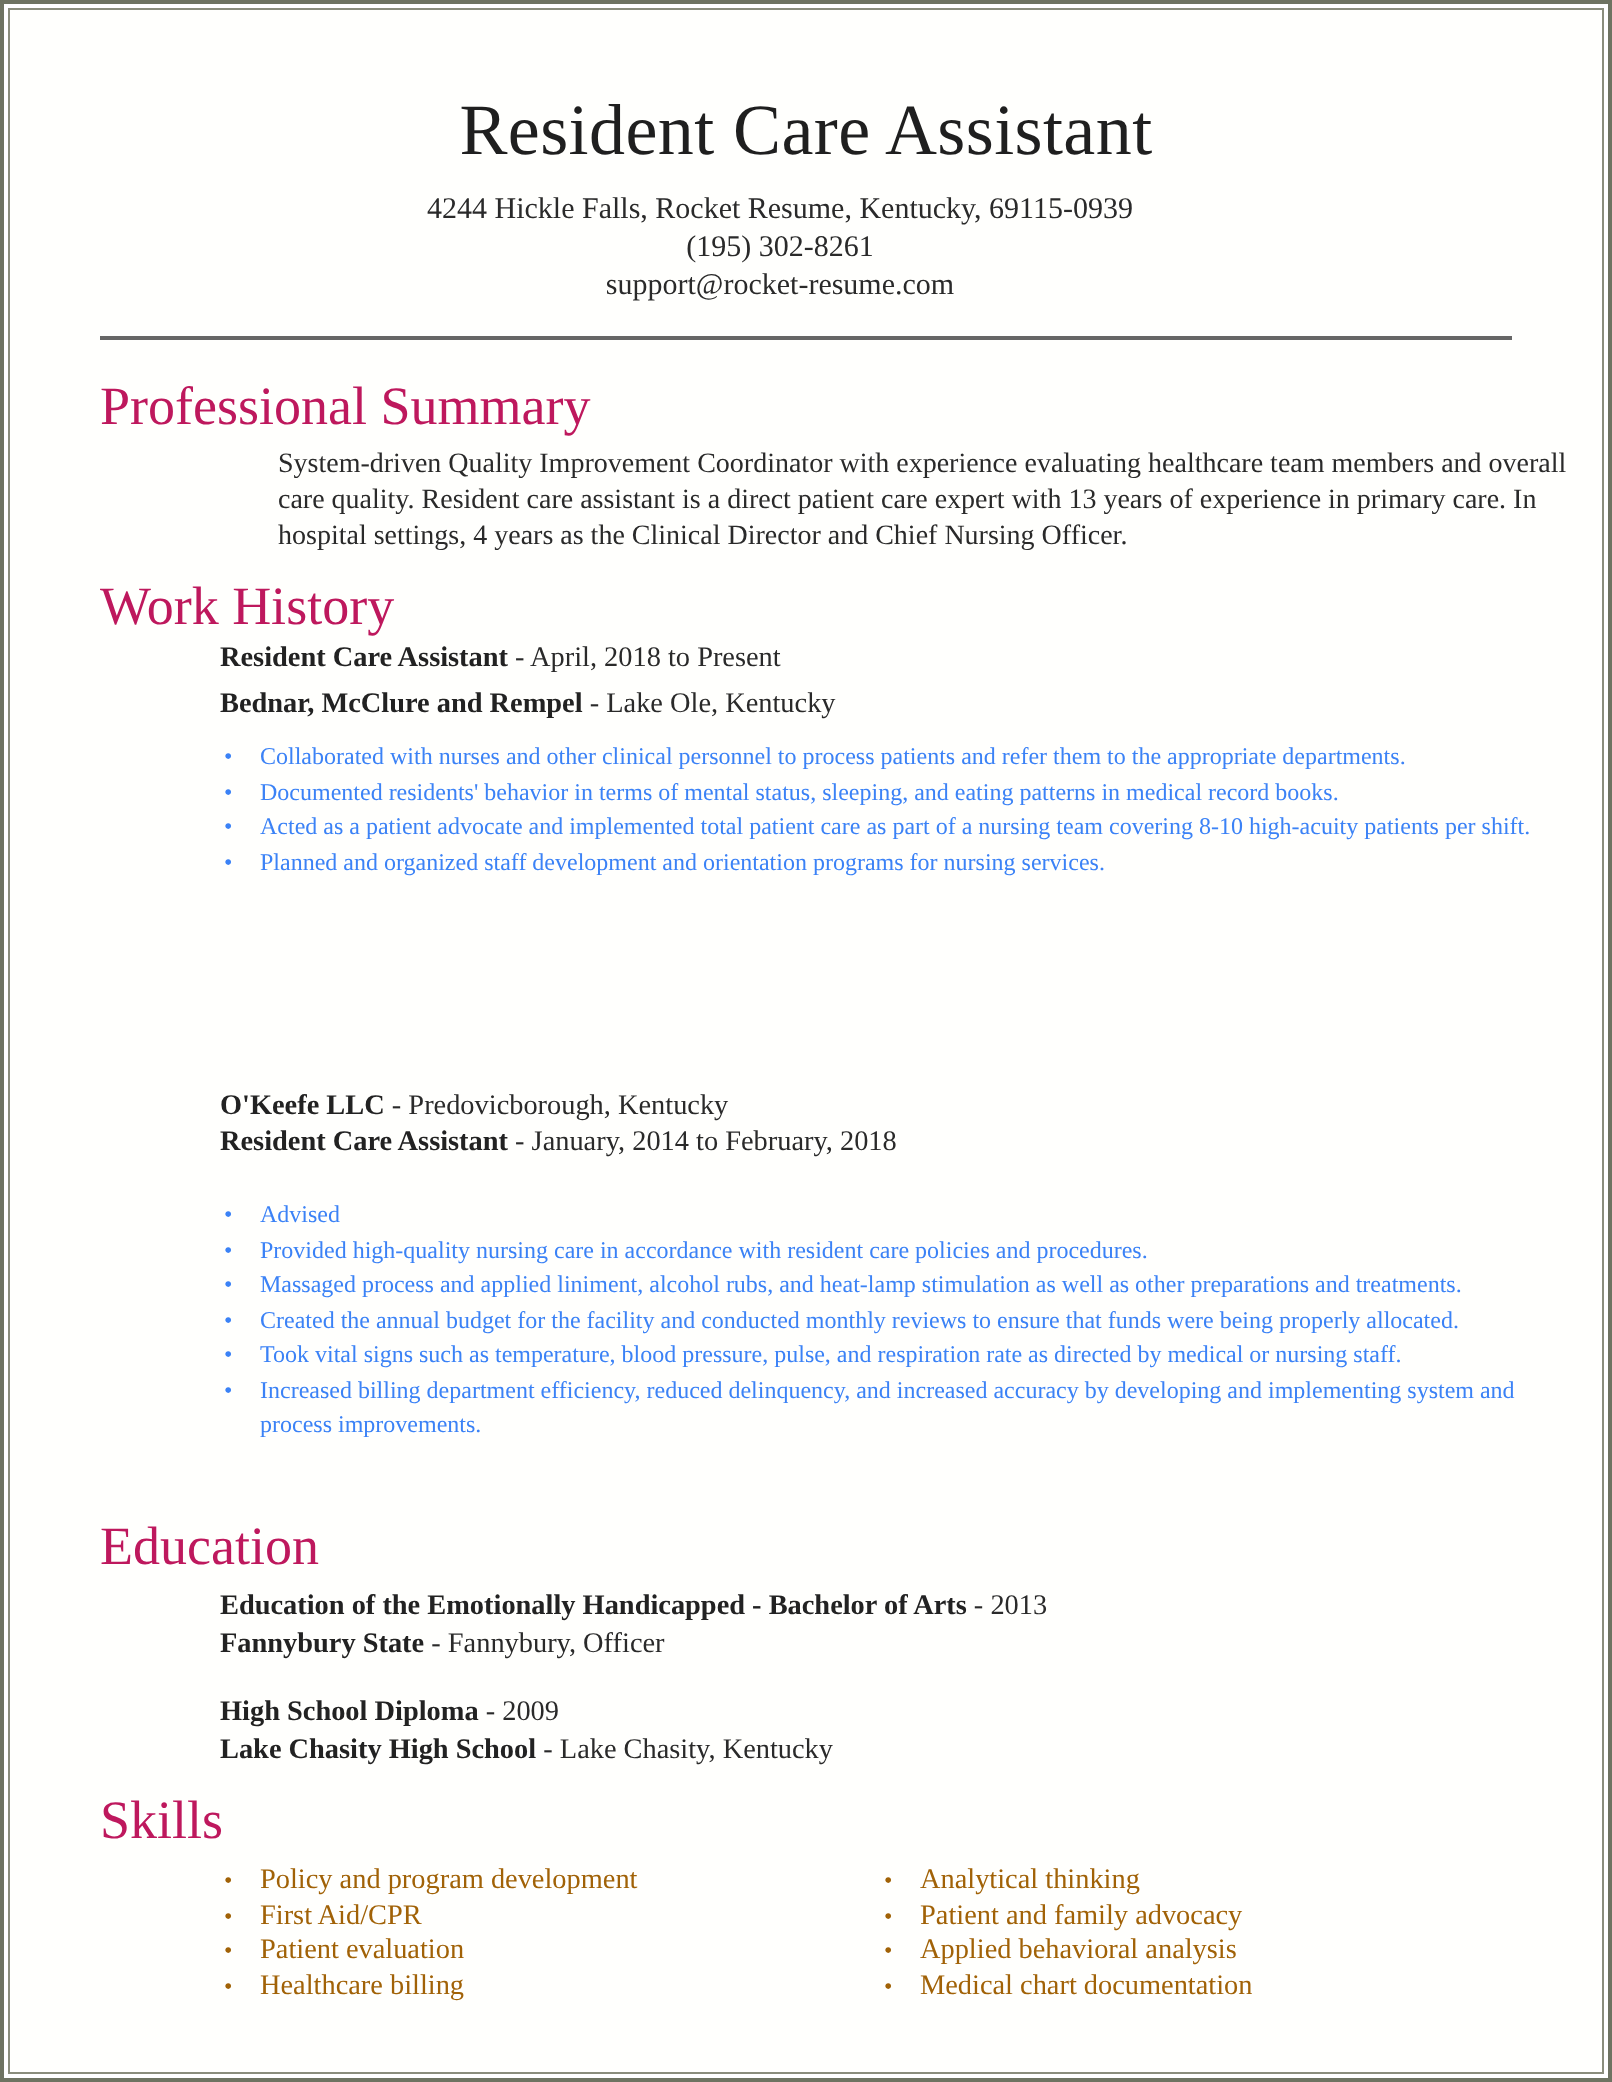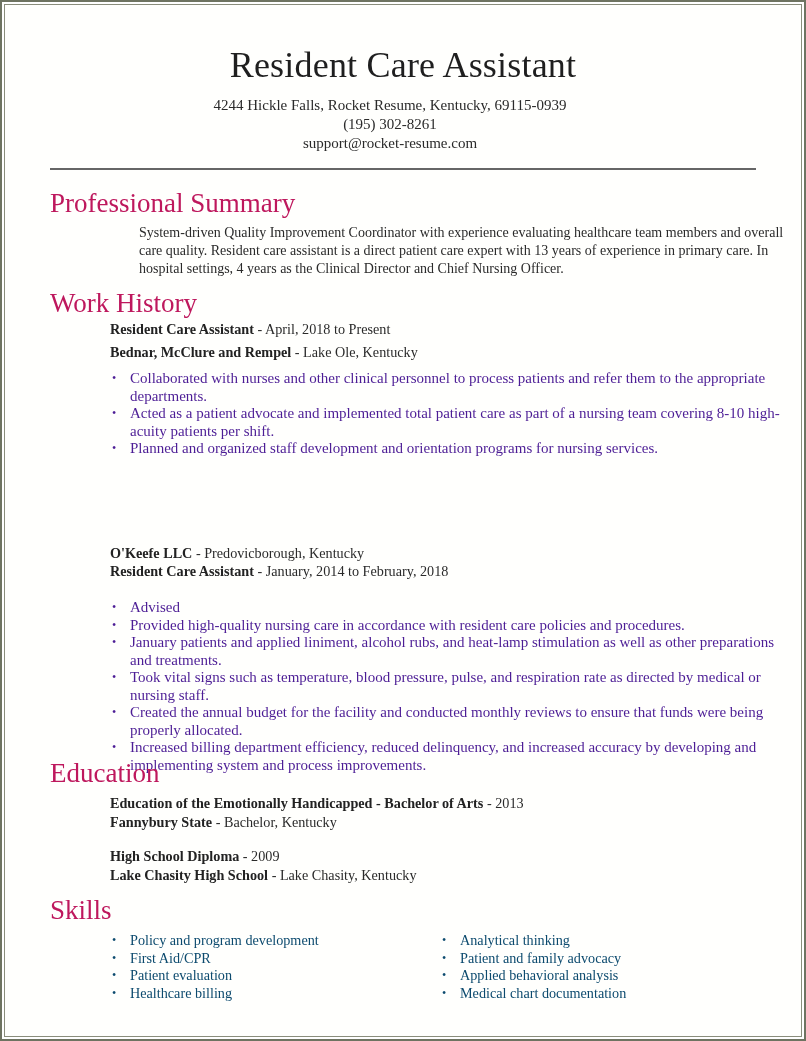--- a/index.html
+++ b/index.html
@@ -90,44 +90,44 @@
   }
   .line b { font-weight: bold; color: #222; }
   ul.bullets {
     position: absolute;
     left: 110px;
     width: 650px;
     margin: 0;
     padding: 0 0 0 20px;
     list-style: none;
     font-family: "Liberation Serif", serif;
-    font-size: 15px;
+    font-size: 12px;
     line-height: 17.5px;
-    color: #4c1d95;
+    color: #3b82f6;
   }
   ul.bullets li {
     position: relative;
     margin: 0;
   }
   ul.bullets li::before {
     content: "\2022";
     position: absolute;
     left: -18px;
     top: 0;
     font-size: 12px;
   }
   .skills-col {
     position: absolute;
     margin: 0;
     padding: 0 0 0 20px;
     list-style: none;
     font-family: "Liberation Serif", serif;
     font-size: 14.2px;
     line-height: 17.5px;
-    color: #0c4a6e;
+    color: #a16207;
   }
   .skills-col li { position: relative; }
   .skills-col li::before {
     content: "\2022";
     position: absolute;
     left: -18px;
     font-size: 12px;
   }
 </style>
 </head>
@@ -150,45 +150,46 @@
   <div class="section-title" style="top:288px;">Work History</div>
 
   <div class="line" style="top:309px;margin-top:12px;">
     <b>Resident Care Assistant</b><span> - April, 2018 to Present</span>
   </div>
   <div class="line" style="top:344px;">
     <b>Bednar, McClure and Rempel</b><span> - Lake Ole, Kentucky</span>
   </div>
   <ul class="bullets" style="top:370px;">
     <li>Collaborated with nurses and other clinical personnel to process patients and refer them to the appropriate departments.</li>
+    <li>Documented residents' behavior in terms of mental status, sleeping, and eating patterns in medical record books.</li>
     <li>Acted as a patient advocate and implemented total patient care as part of a nursing team covering 8-10 high-acuity patients per shift.</li>
     <li>Planned and organized staff development and orientation programs for nursing services.</li>
   </ul>
 
   <div class="line" style="top:527px;margin-top:36px;">
     <b>Resident Care Assistant</b><span> - January, 2014 to February, 2018</span>
   </div>
   <div class="line" style="top:545px;">
     <b>O'Keefe LLC</b><span> - Predovicborough, Kentucky</span>
   </div>
   <ul class="bullets" style="top:571px;margin-top:28px;">
     <li>Advised</li>
     <li>Provided high-quality nursing care in accordance with resident care policies and procedures.</li>
-    <li>January patients and applied liniment, alcohol rubs, and heat-lamp stimulation as well as other preparations and treatments.</li>
+    <li>Massaged process and applied liniment, alcohol rubs, and heat-lamp stimulation as well as other preparations and treatments.</li>
+    <li>Created the annual budget for the facility and conducted monthly reviews to ensure that funds were being properly allocated.</li>
     <li>Took vital signs such as temperature, blood pressure, pulse, and respiration rate as directed by medical or nursing staff.</li>
-    <li>Created the annual budget for the facility and conducted monthly reviews to ensure that funds were being properly allocated.</li>
     <li>Increased billing department efficiency, reduced delinquency, and increased accuracy by developing and implementing system and process improvements.</li>
   </ul>
 
   <div class="section-title" style="top:758px;">Education</div>
   <div class="line" style="top:795px;">
     <b>Education of the Emotionally Handicapped - Bachelor of Arts</b><span> - 2013</span>
   </div>
   <div class="line" style="top:814px;">
-    <b>Fannybury State</b><span> - Bachelor, Kentucky</span>
+    <b>Fannybury State</b><span> - Fannybury, Officer</span>
   </div>
   <div class="line" style="top:848px;">
     <b>High School Diploma</b><span> - 2009</span>
   </div>
   <div class="line" style="top:867px;">
     <b>Lake Chasity High School</b><span> - Lake Chasity, Kentucky</span>
   </div>
 
   <div class="section-title" style="top:895px;">Skills</div>
   <ul class="skills-col" style="left:110px; top:932px;">

